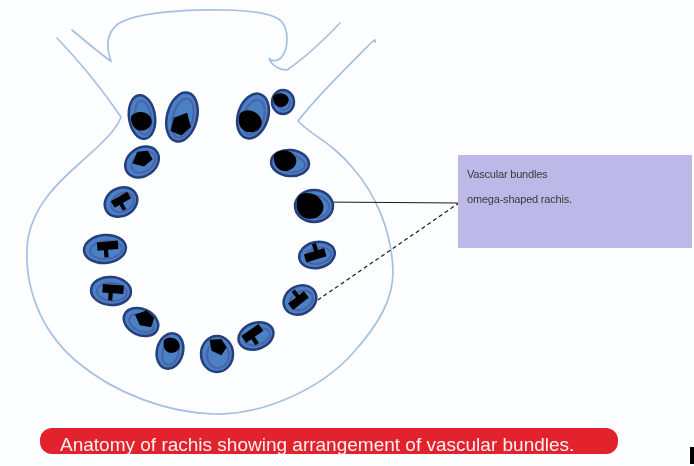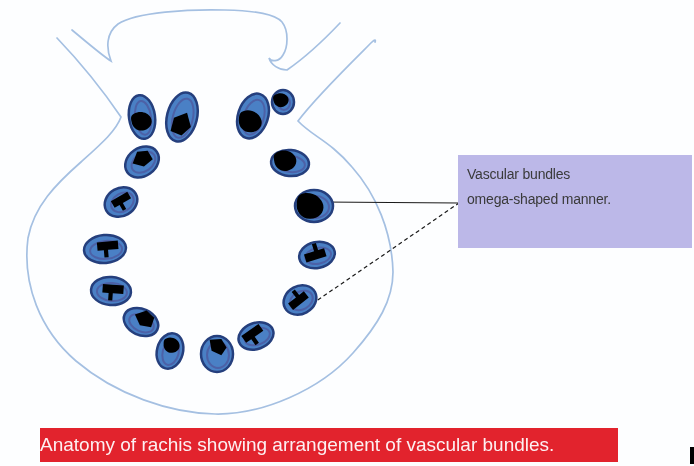--- a/index.html
+++ b/index.html
@@ -10,34 +10,35 @@
     overflow:hidden;
     font-family:"Liberation Sans", sans-serif;
   }
   .stage svg{position:absolute;left:0;top:0;}
   .label-box{
     position:absolute;
     left:458px;top:155px;
     width:234px;height:93px;
     box-sizing:border-box;
     padding:7px 0 0 9px;
-    font-size:14px;
+    font-size:11px;
     line-height:25px;
     letter-spacing:-0.2px;
   }
   .caption{
     position:absolute;
     left:40px;top:428px;
-    width:578px;height:34px;
+    width:578px;height:26px;
     box-sizing:border-box;
-    padding-left:0;
+    padding-left:20px;
     font-size:19px;
     line-height:34px;
     white-space:nowrap;
     overflow:hidden;
+    border-radius:12px;
   }
   .cursor{position:absolute;}
 </style>
 </head>
 <body>
 
 <div class="stage">
 
   <svg id="rachis-svg" width="694" height="466" viewBox="0 0 694 466">
       <path d="M 72,30 C 90,45 104,57 111,61 C 106,48 106,33 118,24 C 136,12 190,9 225,10 C 257,11 275,14 282,22 C 289,31 288,47 283,55 C 279,62 271,62 269,58 C 271,65 279,70 287,70 C 303,59 322,42 340,23" fill="none" stroke="#a5c0e2" stroke-width="1.7" stroke-linecap="round"></path>
@@ -121,20 +122,20 @@
       </g>
       <g transform="translate(314,206) rotate(0)">
         <ellipse cx="0" cy="0" rx="19" ry="16" fill="#4a80c5" stroke="#253f7d" stroke-width="2.5"></ellipse>
         <ellipse cx="1" cy="1" rx="14" ry="11" fill="none" stroke="rgba(80,60,130,0.45)" stroke-width="2"></ellipse>
         <path d="M -8,-7 C -2,-11 6,-9 9,-4 C 12,1 9,7 3,9 C -3,11 -9,7 -10,1 C -11,-3 -11,-5 -8,-7 Z" fill="#000000" transform="translate(-4,0) rotate(20) scale(1.35)"></path>
       </g>
     </svg>
 
   <div class="label-box" id="label-box" style="background: rgb(188, 184, 232); color: rgb(58, 58, 58);">
     <div>Vascular bundles</div>
-    <div>omega-shaped manner.</div>
+    <div>omega-shaped rachis.</div>
   </div>
 
   <div class="caption" id="caption" style="background: rgb(226, 35, 45); color: rgb(253, 240, 242);">Anatomy of rachis showing arrangement of vascular bundles.</div>
 
   <div class="cursor" id="text-cursor" style="left: 690px; top: 447px; width: 6px; height: 17px; background: rgb(0, 0, 0);"></div>
 
 </div>
 
 </body></html>

